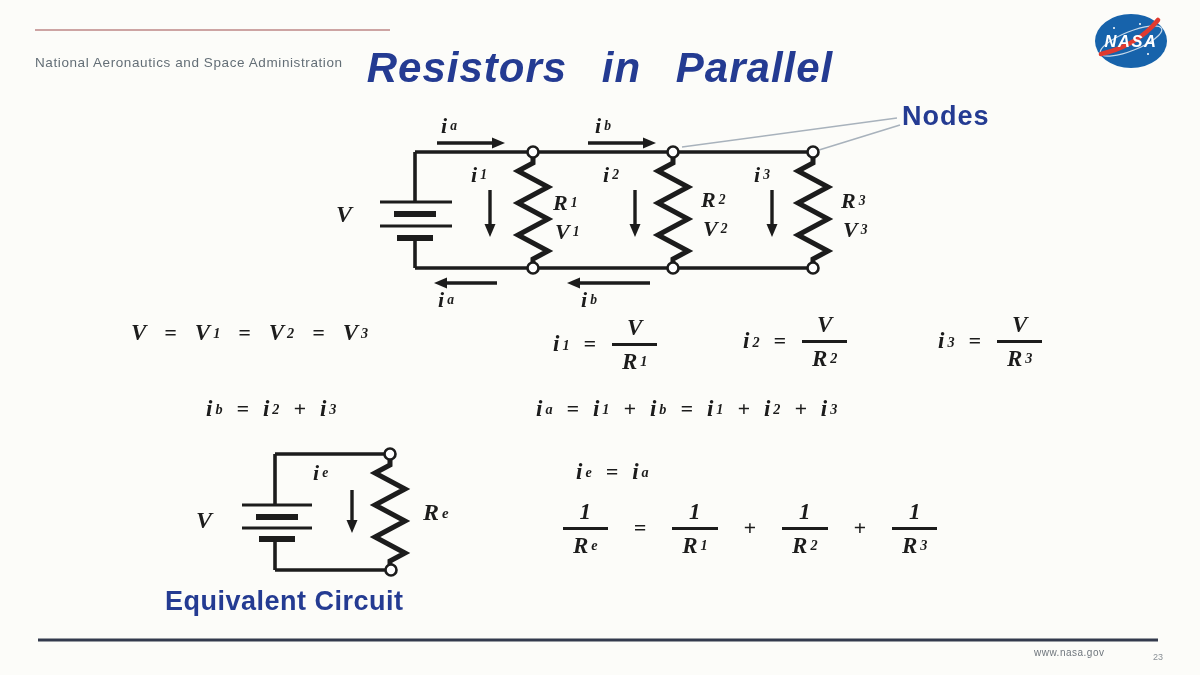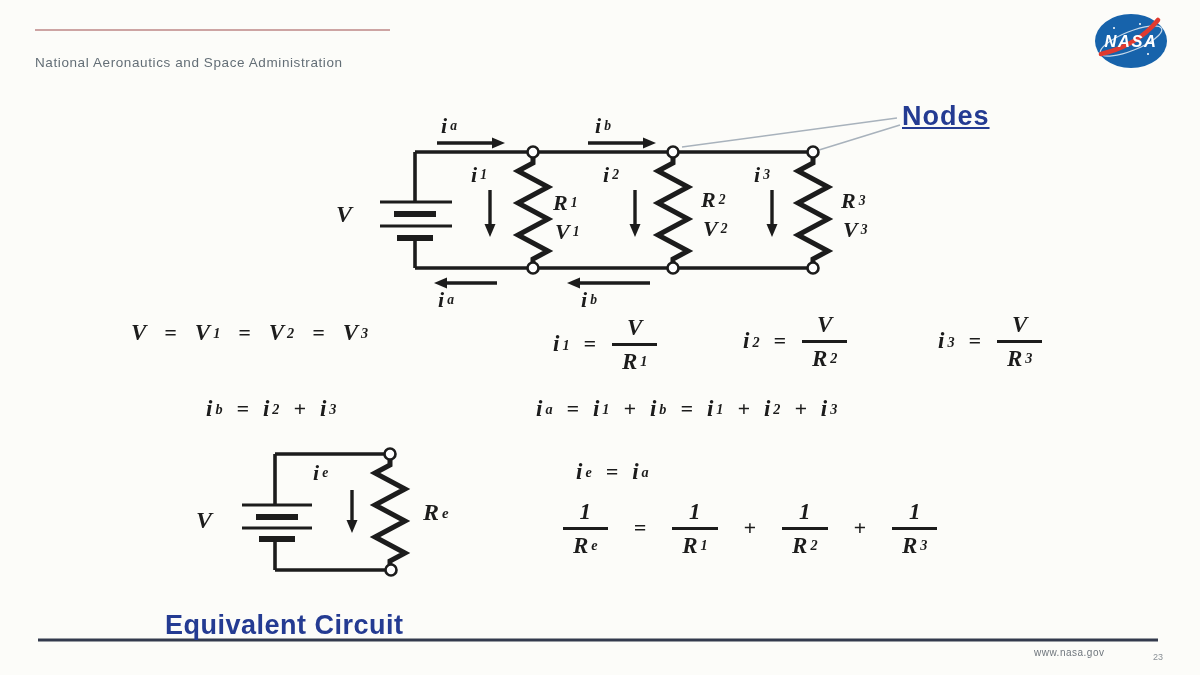--- a/index.html
+++ b/index.html
@@ -15,24 +15,24 @@
     font-family:"Liberation Sans",sans-serif;
     margin-top:44px;
   }
   
   .title{
     left:50%;top:44px;transform:translateX(-50%);
     color:#243b92;font-size:42px;font-weight:bold;font-style:italic;
     letter-spacing:1px;word-spacing:22px;white-space:nowrap;
   }
   .nodes-label{
-    left:902px;top:101px;color:#243b92;font-size:27px;font-weight:bold;letter-spacing:1px;text-decoration:underline;
+    left:902px;top:101px;color:#243b92;font-size:27px;font-weight:bold;letter-spacing:1px;
   }
   .equiv-caption{
-    left:165px;top:610px;color:#243b92;font-size:27px;font-weight:bold;letter-spacing:.5px;
+    left:165px;top:586px;color:#243b92;font-size:27px;font-weight:bold;letter-spacing:.5px;
   }
   
   .eq,.lbl{
     position:absolute;display:flex;align-items:center;white-space:nowrap;
     font-family:"Liberation Serif",serif;font-style:italic;font-weight:bold;
     color:#1c1c1c;font-size:23px;line-height:1.15;
   }
   .lbl{font-size:22px;}
   .var{display:inline-flex;align-items:flex-start;margin:0 3px;}
   .vb{display:inline-block;}
@@ -146,20 +146,21 @@
     <ellipse cx="39" cy="31" rx="36" ry="27" fill="#1763ab"></ellipse>
     <ellipse cx="39" cy="31" rx="33" ry="9.5" fill="none" stroke="#ffffff" stroke-width="1.2" opacity="0.75" transform="rotate(-22 39 31)"></ellipse>
     <circle cx="22" cy="18" r="1" fill="#fff"></circle>
     <circle cx="56" cy="44" r="1" fill="#fff"></circle>
     <circle cx="48" cy="14" r="1" fill="#fff"></circle>
     <path d="M9,44 C27,40 50,30 66,10" fill="none" stroke="#e03a2f" stroke-width="4.6" stroke-linecap="round"></path>
     <text x="39" y="37" text-anchor="middle" fill="#ffffff" style="font:bold italic 16.5px 'Liberation Sans',sans-serif;letter-spacing:1.5px;">NASA</text>
   </svg>
 
   <div class="abs agency">National Aeronautics and Space Administration</div>
+  <div class="abs title">Resistors in Parallel</div>
   <div class="abs nodes-label">Nodes</div>
 
   <span class="lbl" style="left:336px;top:201px;font-size:24px;">V</span>
   <span class="lbl" style="left:438px;top:113px;">
       <span class="var">
         <span class="vb">i</span>
         <span class="vs">a</span>
       </span>
     </span>
   <span class="lbl" style="left:592px;top:113px;">

